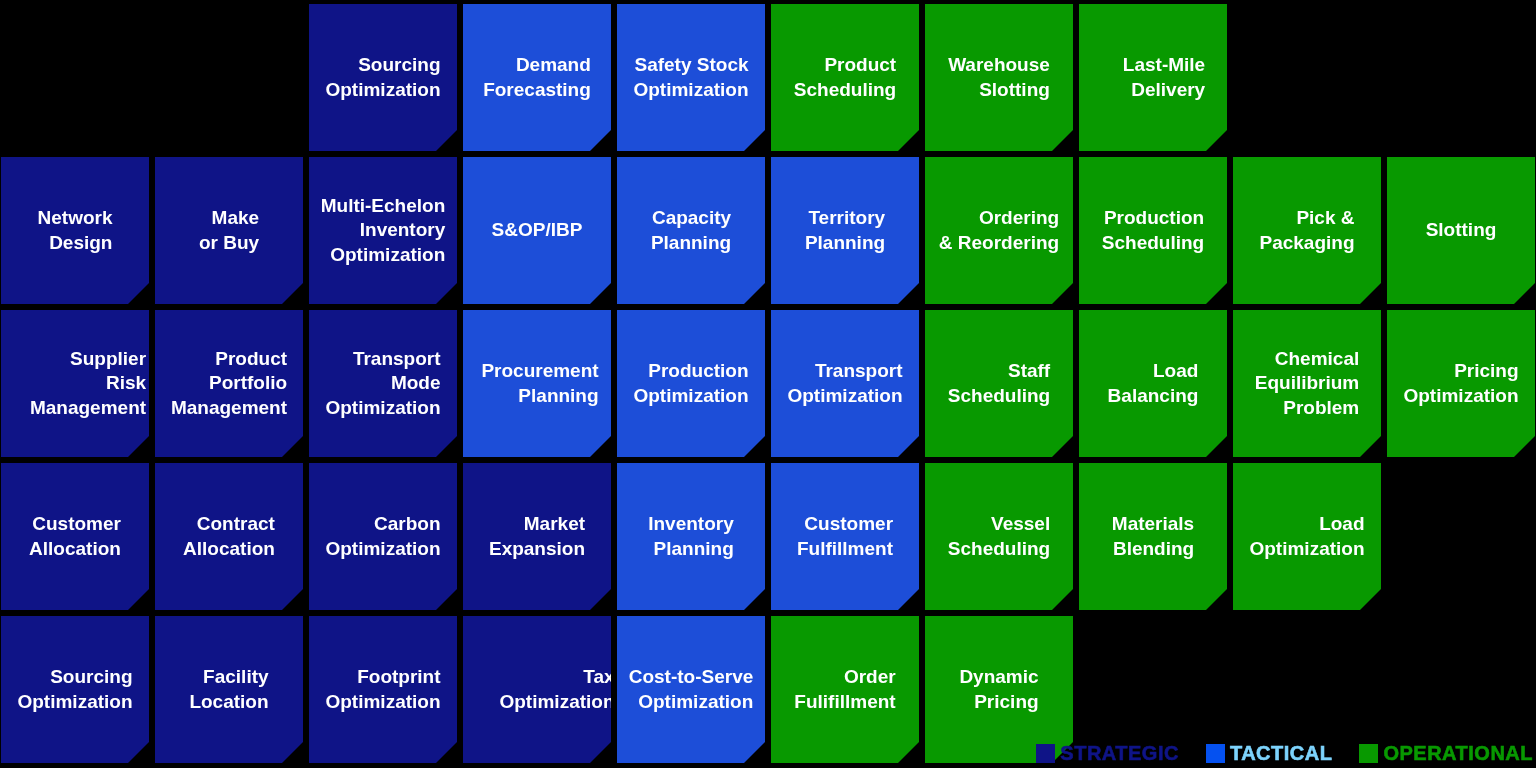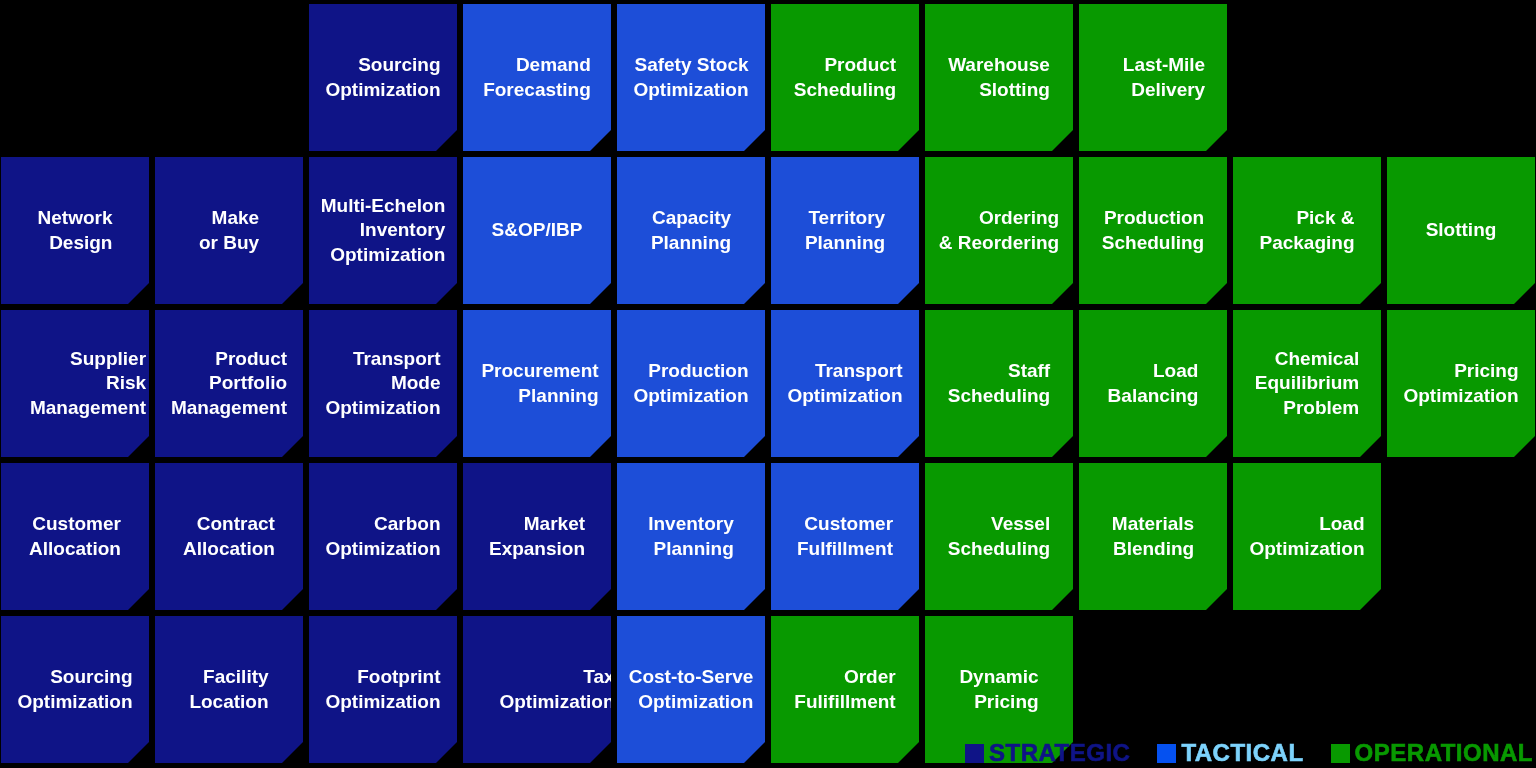--- a/index.html
+++ b/index.html
@@ -44,21 +44,21 @@
     bottom:3px;
     display:flex;
     align-items:center;
     gap:27px;
     height:24px;
   }
   .legend-item{display:flex;align-items:center;gap:5px;}
   .legend-swatch{width:19px;height:19px;display:inline-block;}
   .legend-label{
     font-weight:bold;
-    font-size:24px;
+    font-size:20px;
     letter-spacing:0.5px;
     -webkit-text-stroke:0.6px currentColor;
   }
   .legend-item.strategic .legend-swatch{background:#0f1487;}
   .legend-item.tactical .legend-swatch{background:#0551f0;}
   .legend-item.operational .legend-swatch{background:#089900;}
   .legend-item.strategic .legend-label{color:#0f1487;}
   .legend-item.tactical .legend-label{color:#7dd3fc;}
   .legend-item.operational .legend-label{color:#089900;}
 </style>

